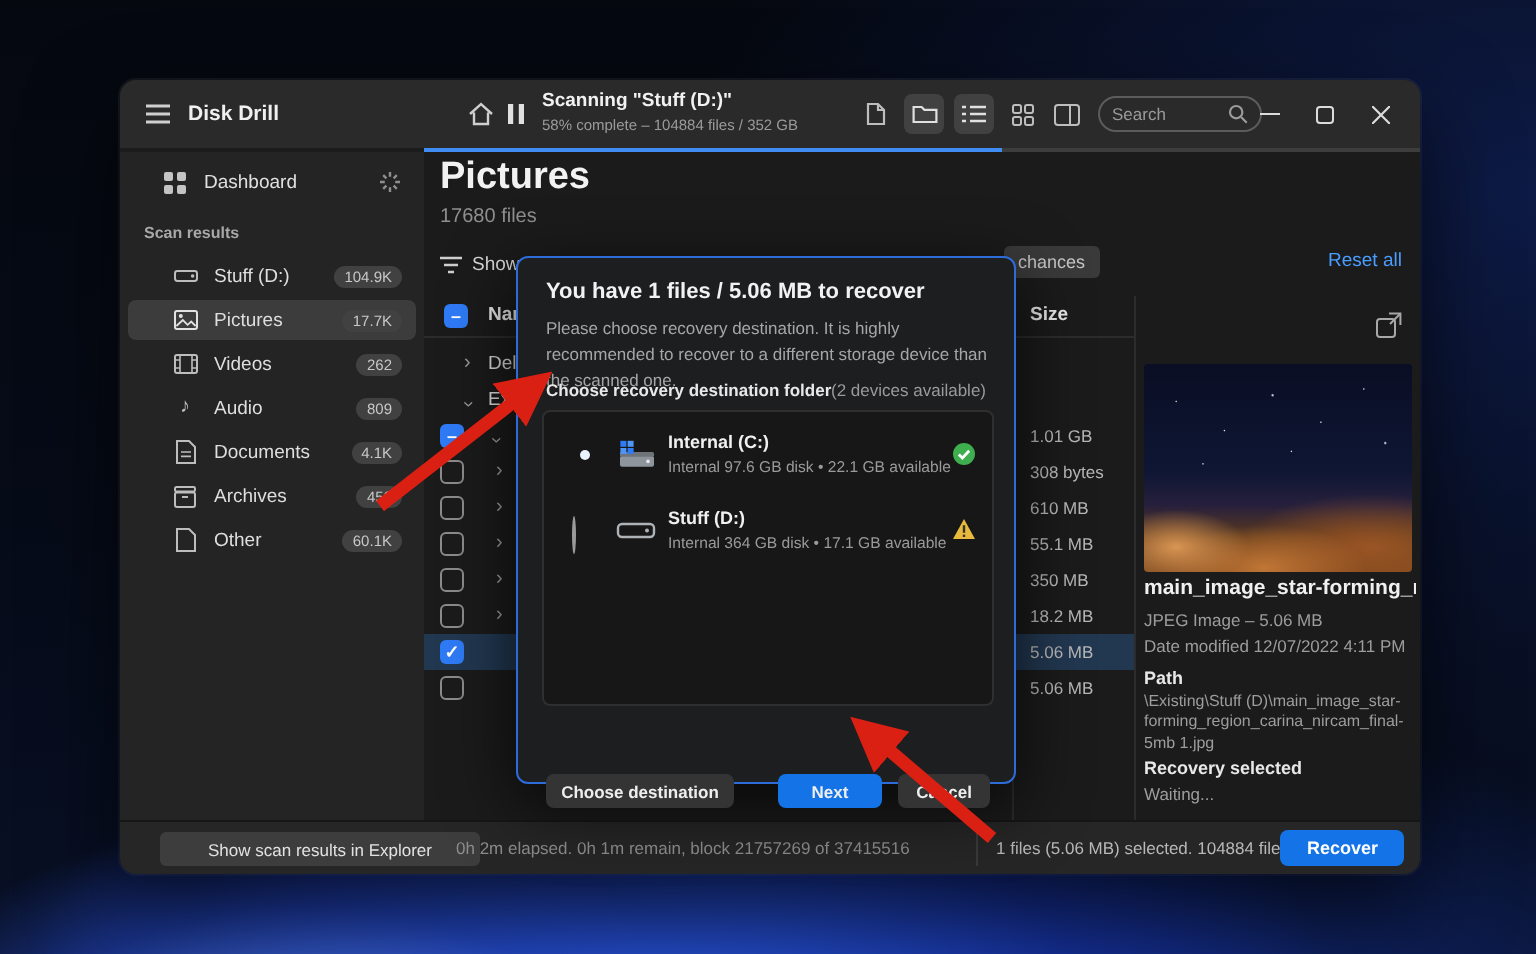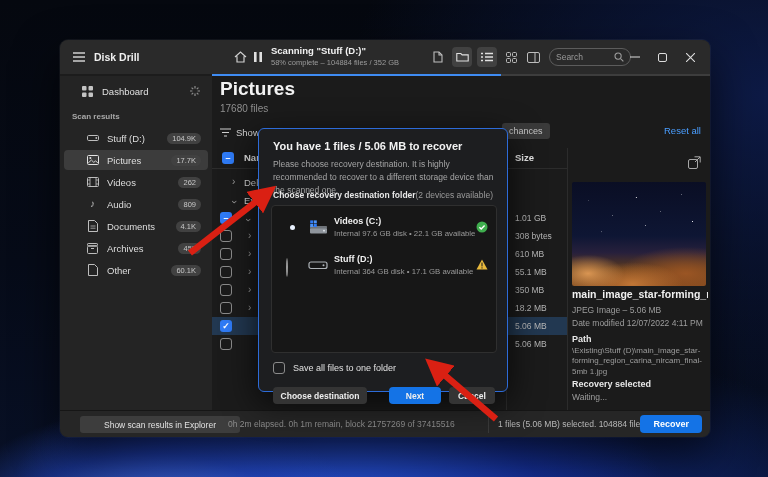--- a/index.html
+++ b/index.html
@@ -489,21 +489,21 @@
           <rect x="2" y="6" width="17" height="2.4" rx=".8" fill="#6f747a"></rect>
           <circle cx="16" cy="10.7" r=".9" fill="#e8ecf2"></circle>
           <g>
               <rect x="2.2" y=".4" width="3" height="3" fill="#2f7bf6"></rect>
               <rect x="5.8" y=".4" width="3" height="3" fill="#4e95f8"></rect>
               <rect x="2.2" y="4" width="3" height="3" fill="#4e95f8"></rect>
               <rect x="5.8" y="4" width="3" height="3" fill="#2f7bf6"></rect>
             </g>
         </svg>
         </span>
-      <span class="dev-name">Videos (C:)</span>
+      <span class="dev-name">Internal (C:)</span>
       <span class="dev-sub">Internal 97.6 GB disk • 22.1 GB available</span>
       <span class="dev-status">
           <svg width="12" height="12" viewBox="0 0 12 12">
             <circle cx="6" cy="6" r="5.5" fill="#3fae4e"></circle>
             <path d="M3.4 6.2 L5.2 8 L8.6 4.4" stroke="#fff" stroke-width="1.4" fill="none"></path>
           </svg>
         </span>
     </div>
     <div class="dev-row" style="top:44px">
       <span class="radio"><span class="radio-off"></span></span>
@@ -518,24 +518,20 @@
       <span class="dev-status">
           <svg width="12" height="11" viewBox="0 0 12 11">
             <path d="M6 .5 L11.5 10.5 H.5 Z" fill="#e8b93c"></path>
             <rect x="5.4" y="3.6" width="1.2" height="3.8" fill="#35342c"></rect>
             <rect x="5.4" y="8.3" width="1.2" height="1.2" fill="#35342c"></rect>
           </svg>
         </span>
     </div>
   </div>
 
-  <div class="save-row">
-    <span class="cb empty"></span>
-    <span class="label">Save all files to one folder</span>
-  </div>
 
   <div class="dlg-btn btn-choose">Choose destination</div>
   <div class="dlg-btn btn-next">Next</div>
   <div class="dlg-btn btn-cancel">Cancel</div>
 </div>
 
 <svg class="arrows" width="768" height="477" viewBox="0 0 768 477">
   <defs>
     <marker id="ah" markerWidth="4.2" markerHeight="4.2" refX="2.4" refY="2.1" orient="auto">
       <path d="M0,0 L4.2,2.1 L0,4.2 z" fill="#da2013"></path>

